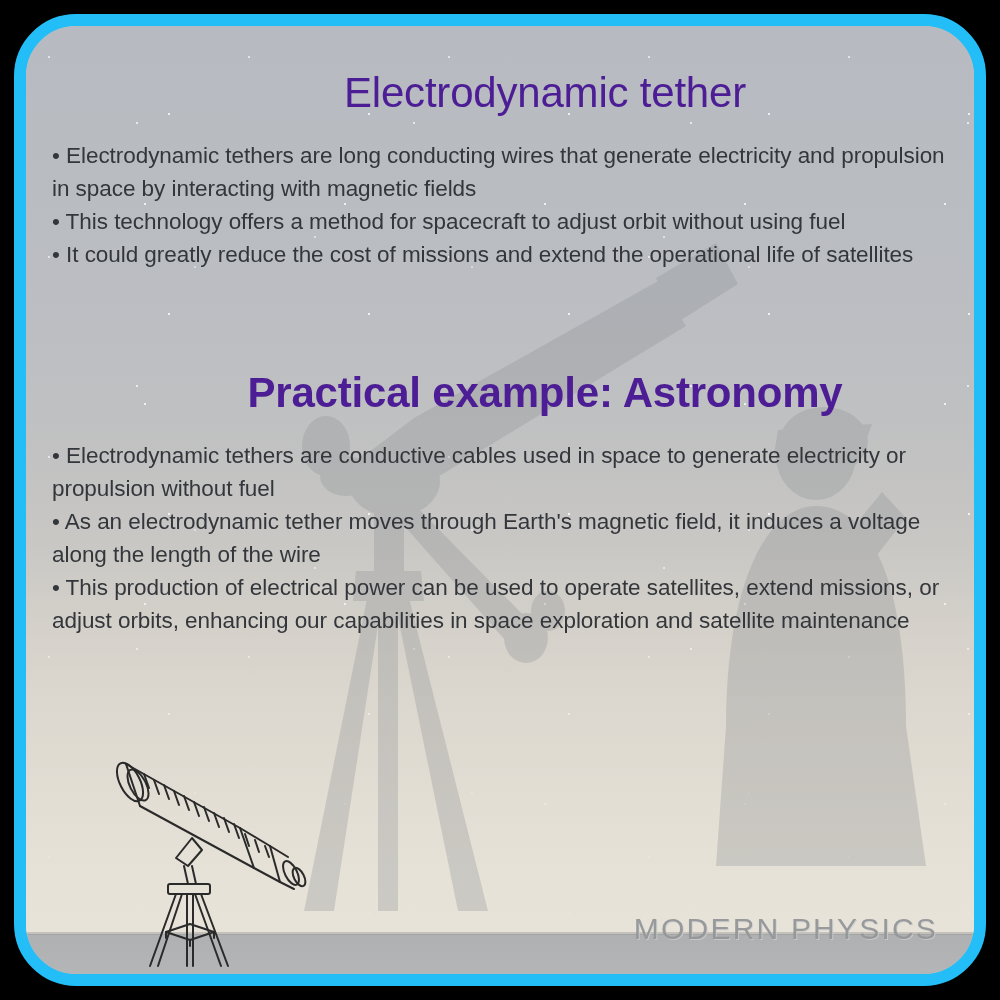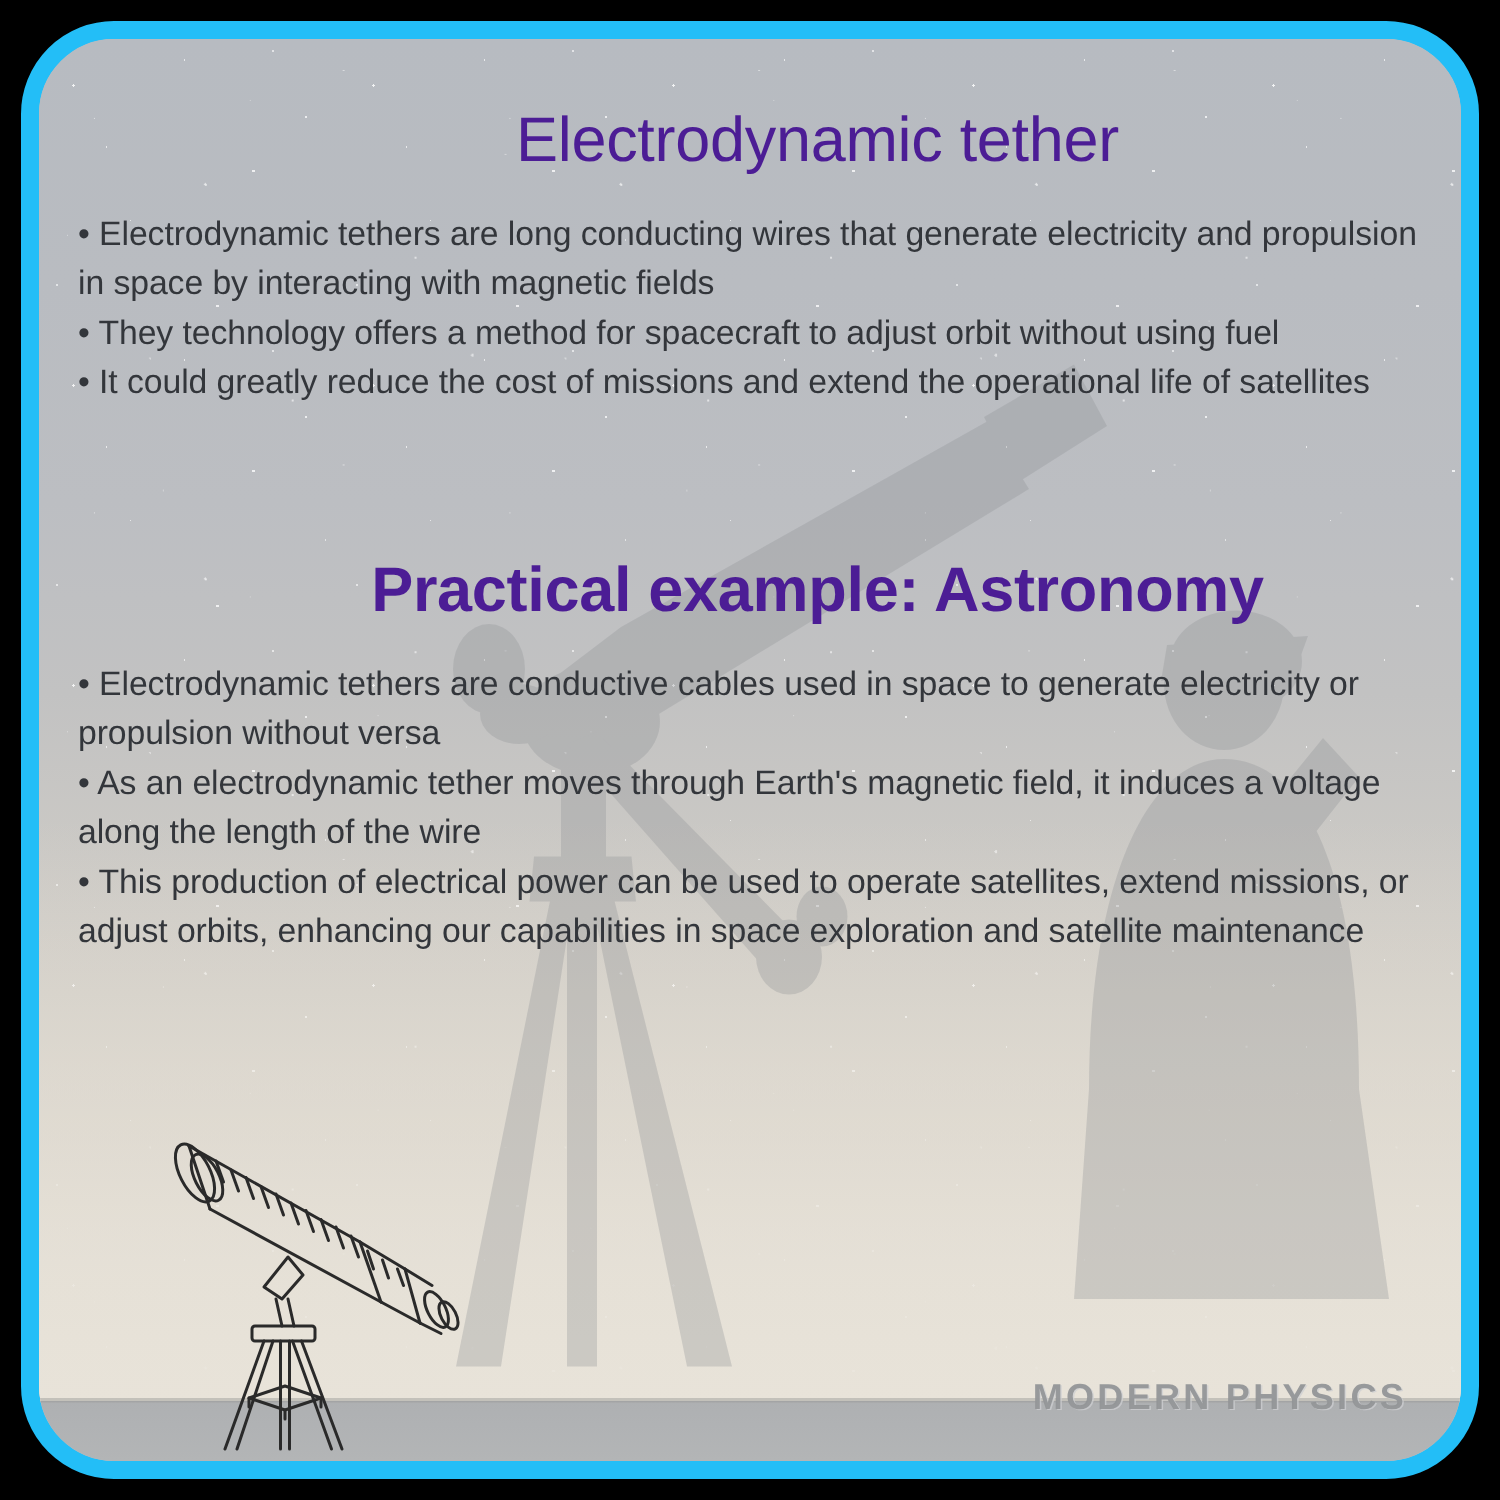--- a/index.html
+++ b/index.html
@@ -190,22 +190,22 @@
     margin: 0;
     padding: 0;
     text-indent: 0;
   }
 
   
   #watermark {
     position: absolute;
     right: 36px;
     bottom: 28px;
-    font-size: 24px;
-    font-weight: 700;
+    font-size: 30px;
+    font-weight: 400;
     letter-spacing: 2.2px;
     color: rgba(145,148,150,0.92);
     text-shadow: 1px 1px 0 rgba(205,207,209,0.75);
     white-space: nowrap;
   }
 </style>
 </head>
 <body>
 
 <div id="slide">
@@ -318,28 +318,28 @@
         </g>
       </svg>
     </div>
 
     <div id="content">
 
       <div class="heading" id="title">Electrodynamic tether</div>
 
       <div class="bullets" id="bullets-main">
         <p class="bullet-line">• Electrodynamic tethers are long conducting wires that generate electricity and propulsion in space by interacting with magnetic fields</p>
-        <p class="bullet-line">• They technology offers a method for spacecraft to adjust orbit without using fuel</p>
+        <p class="bullet-line">• This technology offers a method for spacecraft to adjust orbit without using fuel</p>
         <p class="bullet-line">• It could greatly reduce the cost of missions and extend the operational life of satellites</p>
       </div>
 
       <div class="heading" id="subtitle">Practical example: Astronomy</div>
 
       <div class="bullets" id="bullets-example">
-        <p class="bullet-line">• Electrodynamic tethers are conductive cables used in space to generate electricity or propulsion without versa</p>
+        <p class="bullet-line">• Electrodynamic tethers are conductive cables used in space to generate electricity or propulsion without fuel</p>
         <p class="bullet-line">• As an electrodynamic tether moves through Earth's magnetic field, it induces a voltage along the length of the wire</p>
         <p class="bullet-line">• This production of electrical power can be used to operate satellites, extend missions, or adjust orbits, enhancing our capabilities in space exploration and satellite maintenance</p>
       </div>
 
       <div id="watermark">MODERN PHYSICS</div>
 
     </div>
   </div>
 </div>
 

